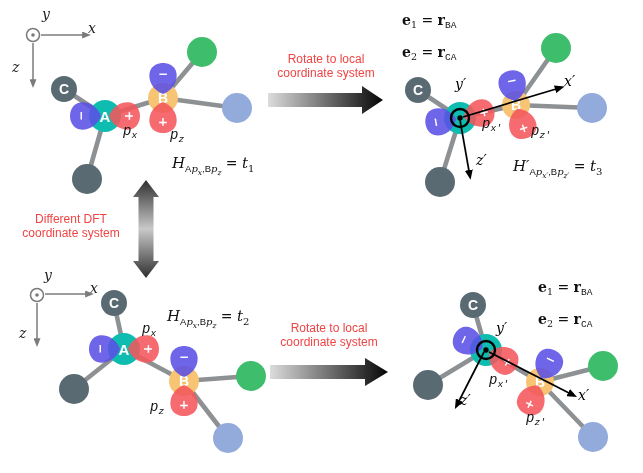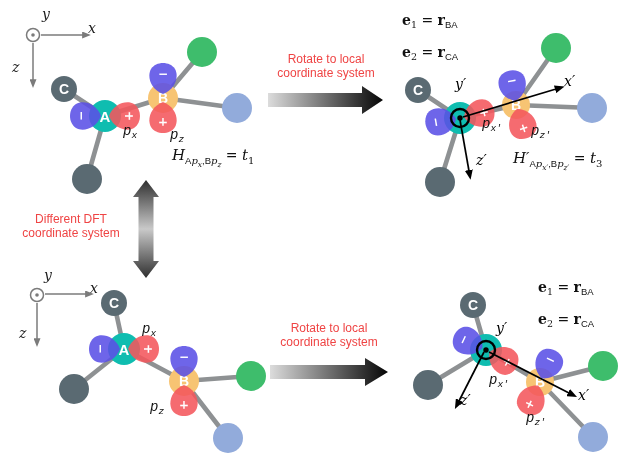--- a/index.html
+++ b/index.html
@@ -8,32 +8,32 @@
   .canvas svg{position:absolute;left:0;top:0;}
   .atom-label{font-family:"Liberation Sans",sans-serif;font-weight:bold;fill:#ffffff;text-anchor:middle;}
   .sign{font-family:"DejaVu Sans",sans-serif;font-weight:bold;font-size:12px;fill:#ffffff;text-anchor:middle;}
   .caption{position:absolute;font-size:12px;line-height:14px;color:#ef4444;text-align:center;
            font-family:"Liberation Sans",sans-serif;}
   .axisletter{position:absolute;font-family:"DejaVu Serif",serif;font-style:italic;font-size:14px;color:#222;}
   .axisletter.black{color:#000;}
   .plabel{position:absolute;font-family:Liberation Mono, monospace;color:#111;white-space:nowrap;}
   .p-p{font-style:italic;font-size:14px;}
   .p-s{font-style:italic;font-size:9.5px;vertical-align:-3px;}
-  .formula{position:absolute;font-family:"DejaVu Serif",serif;font-size:15px;color:#111;white-space:nowrap;}
+  .formula{position:absolute;font-family:"DejaVu Serif",serif;font-size:15px;color:#111;white-space:nowrap;margin-top:8px;}
   .f-h{font-style:italic;}
   .f-sA{font-family:"Liberation Sans",sans-serif;font-size:9.5px;vertical-align:-4px;}
   .f-sp{font-style:italic;font-size:10px;vertical-align:-4px;}
   .f-sx{font-style:italic;font-size:7.5px;vertical-align:-6.5px;}
   .f-eq{font-size:14px;}
   .f-t{font-style:italic;}
   .f-n{font-size:10px;vertical-align:-3.5px;}
   .vec{position:absolute;font-family:"DejaVu Serif",serif;font-size:14px;color:#111;white-space:nowrap;}
   .v-b{font-weight:bold;}
   .v-n{font-size:9.5px;vertical-align:-3px;}
-  .v-s{font-family:Liberation Sans, sans-serif;font-size:9.5px;vertical-align:-3px;}
+  .v-s{font-family:Liberation Mono, monospace;font-size:9.5px;vertical-align:-3px;}
 </style>
 </head>
 <body>
 
 <div class="canvas">
 
 <svg width="643" height="473" viewBox="0 0 643 473">
   <defs>
     <path id="lobe" d="M4,0 C9,-13 22,-16 29,-12 C37,-7 37,7 29,12 C22,16 9,13 4,0 Z"></path>
     <marker id="ah-black" viewBox="0 0 10 8" refX="1" refY="4" markerWidth="10" markerHeight="8" markerUnits="userSpaceOnUse" orient="auto">
@@ -211,20 +211,21 @@
 <div class="plabel" style="left:123px;top:122px"><span class="p-p">p</span><span class="p-s">x</span></div>
 <div class="plabel" style="left:170px;top:126px"><span class="p-p">p</span><span class="p-s">z</span></div>
 <div class="plabel" style="left:142px;top:320px"><span class="p-p">p</span><span class="p-s">x</span></div>
 <div class="plabel" style="left:150px;top:398px"><span class="p-p">p</span><span class="p-s">z</span></div>
 <div class="plabel" style="left:482px;top:115px"><span class="p-p">p</span><span class="p-s">x′</span></div>
 <div class="plabel" style="left:531px;top:122px"><span class="p-p">p</span><span class="p-s">z′</span></div>
 <div class="plabel" style="left:489px;top:371px"><span class="p-p">p</span><span class="p-s">x′</span></div>
 <div class="plabel" style="left:526px;top:409px"><span class="p-p">p</span><span class="p-s">z′</span></div>
 
 <div class="formula" style="left:172px;top:146px"><span class="f-h">H</span><span class="f-sA">A</span><span class="f-sp">p</span><span class="f-sx">x</span><span class="f-sA">,B</span><span class="f-sp">p</span><span class="f-sx">z</span><span class="f-eq"> = </span><span class="f-t">t</span><span class="f-n">1</span></div>
+<div class="formula" style="left:167px;top:299px"><span class="f-h">H</span><span class="f-sA">A</span><span class="f-sp">p</span><span class="f-sx">x</span><span class="f-sA">,B</span><span class="f-sp">p</span><span class="f-sx">z</span><span class="f-eq"> = </span><span class="f-t">t</span><span class="f-n">2</span></div>
 <div class="formula" style="left:513px;top:149px"><span class="f-h">H′</span><span class="f-sA">A</span><span class="f-sp">p</span><span class="f-sx">x′</span><span class="f-sA">,B</span><span class="f-sp">p</span><span class="f-sx">z′</span><span class="f-eq"> = </span><span class="f-t">t</span><span class="f-n">3</span></div>
 
 <div class="vec" style="left:402px;top:12px"><span class="v-b">e</span><span class="v-n">1</span><span> = </span><span class="v-b">r</span><span class="v-s">BA</span></div>
 <div class="vec" style="left:402px;top:44px"><span class="v-b">e</span><span class="v-n">2</span><span> = </span><span class="v-b">r</span><span class="v-s">CA</span></div>
 <div class="vec" style="left:538px;top:279px"><span class="v-b">e</span><span class="v-n">1</span><span> = </span><span class="v-b">r</span><span class="v-s">BA</span></div>
 <div class="vec" style="left:538px;top:311px"><span class="v-b">e</span><span class="v-n">2</span><span> = </span><span class="v-b">r</span><span class="v-s">CA</span></div>
 
 <div class="caption" style="left:256px;top:52px;width:140px"><span>Rotate to local</span><br><span>coordinate system</span></div>
 <div class="caption" style="left:259px;top:321px;width:140px"><span>Rotate to local</span><br><span>coordinate system</span></div>
 <div class="caption" style="left:8px;top:212px;width:126px"><span>Different DFT</span><br><span>coordinate system</span></div>

